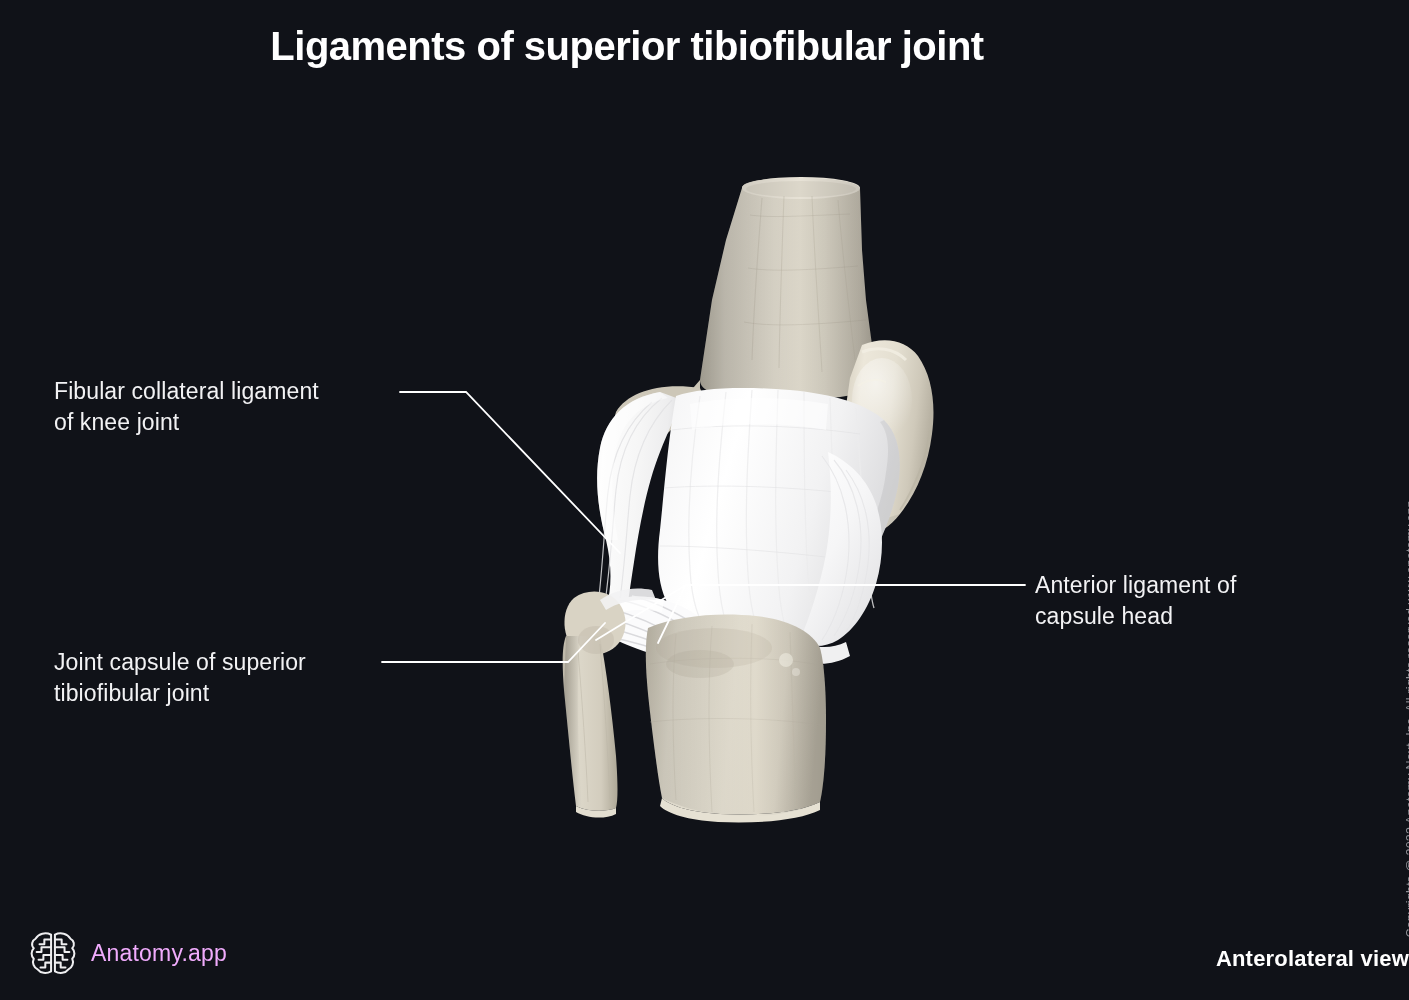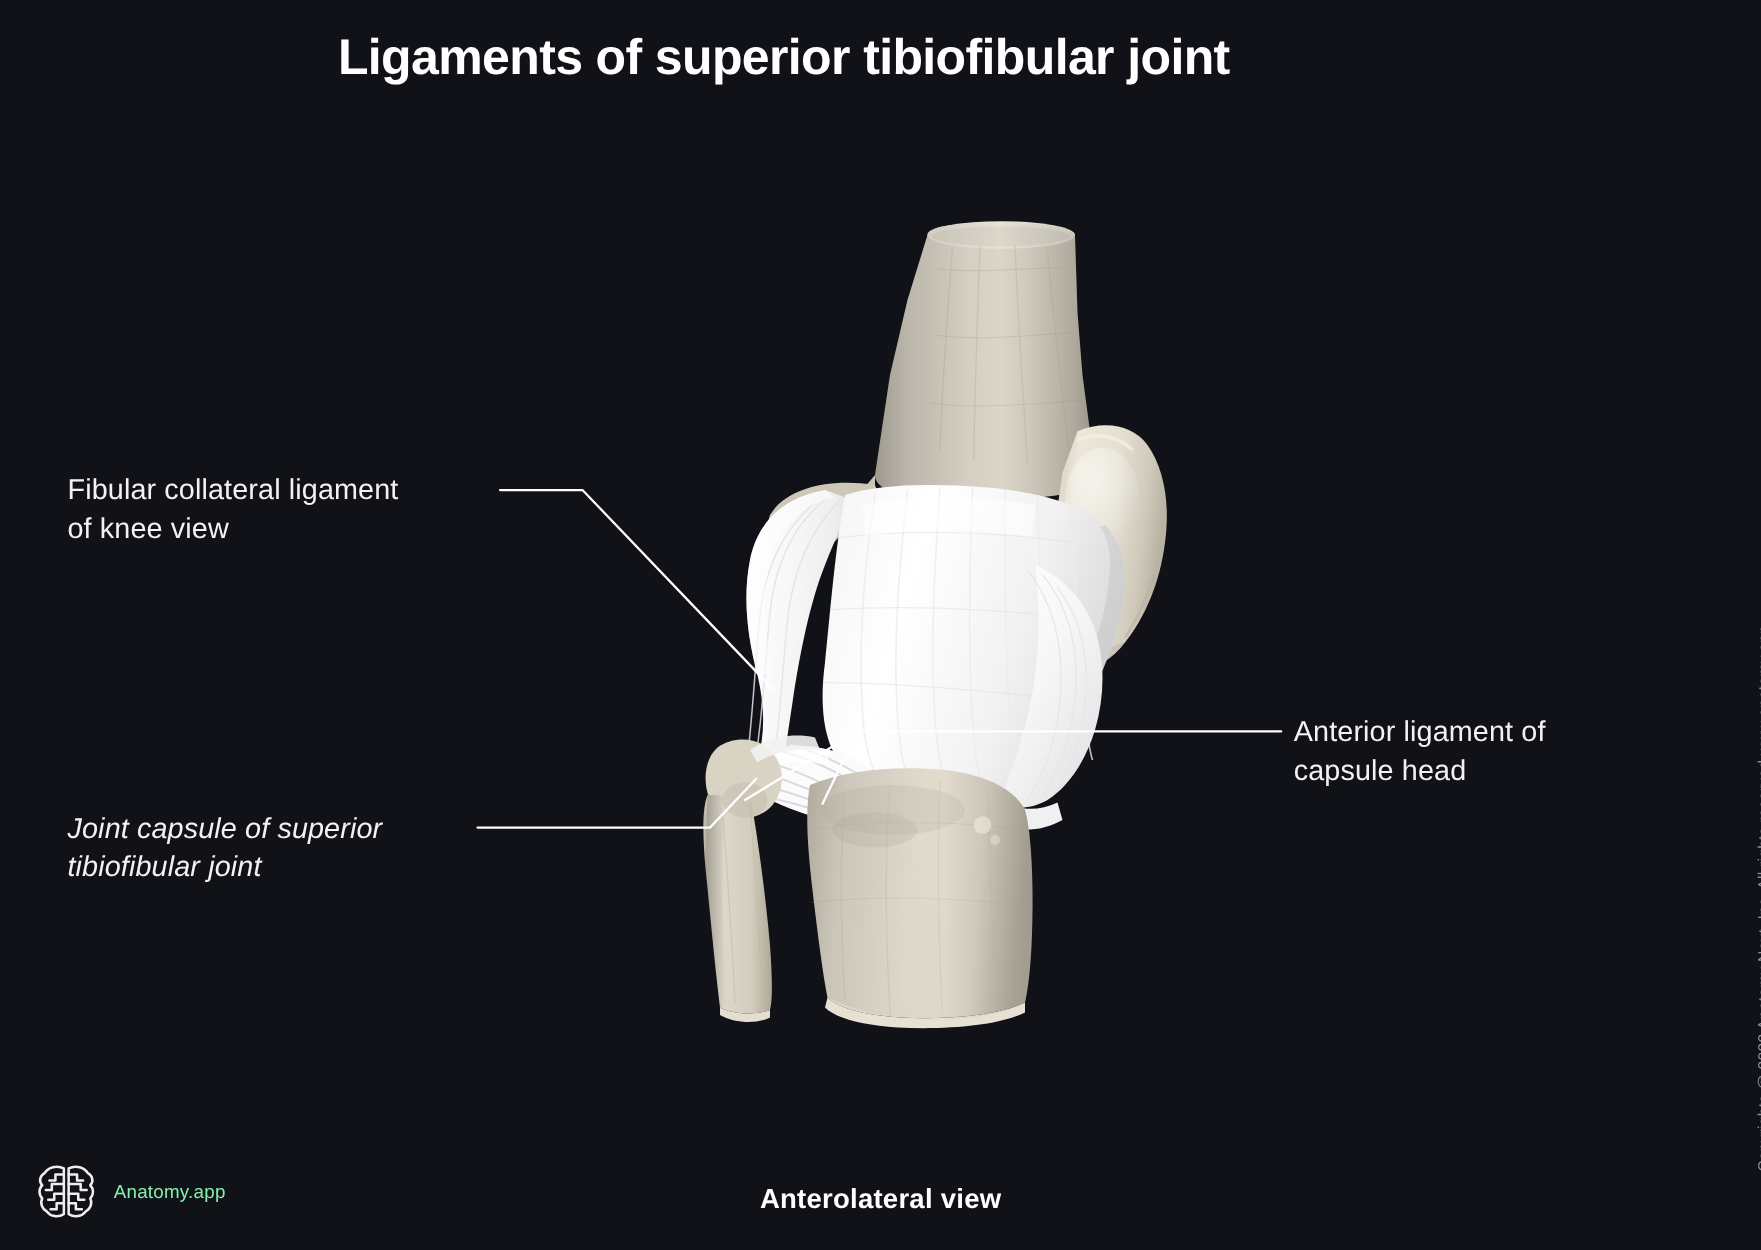--- a/index.html
+++ b/index.html
@@ -30,44 +30,44 @@
   .label {
     position:absolute;
     color:#f2f2f4;
     font-size:23px;
     font-weight:500;
     line-height:31px;
     letter-spacing:0.1px;
     white-space:pre-line;
   }
   #label-fcl   { left:54px;  top:376px; width:350px; }
-  #label-jcap  { left:54px;  top:647px; width:330px;font-style:italic; }
+  #label-jcap  { left:54px;  top:647px; width:330px; }
   #label-alfh  { left:1035px; top:570px; width:280px; }
 
   
   #view-caption {
     position:absolute;
     left:0; top:946px; width:1409px;
-    text-align:center;
+    text-align:right;
     color:#ffffff;
     font-size:22px;
     font-weight:bold;
     letter-spacing:0.2px;
   }
 
   
   #logo {
     position:absolute;
     left:28px; top:928px;
     display:flex; align-items:center; gap:13px;
   }
   #logo-mark { width:50px; height:50px; display:block; }
   #logo-text {
-    color:#86efac;
-    font-size:15px;
+    color:#f0abfc;
+    font-size:23px;
     font-weight:400;
     letter-spacing:0.2px;
   }
 
   
   #copyright {
     position:absolute;
     right:-2px; top:500px;
     transform-origin:right center;
     transform:translateY(-50%) rotate(-90deg);
@@ -363,21 +363,21 @@
 
       <path d="M1025,585 L686,585"></path>
       <path d="M686,585 L596,640"></path>
       <path d="M686,585 L658,643"></path>
     </g>
   </svg>
 
   <div id="title">Ligaments of superior tibiofibular joint</div>
 
   <div class="label" id="label-fcl">Fibular collateral ligament
-of knee view</div>
+of knee joint</div>
 
   <div class="label" id="label-jcap">Joint capsule of superior
 tibiofibular joint</div>
 
   <div class="label" id="label-alfh">Anterior ligament of
 capsule head</div>
 
   <div id="view-caption">Anterolateral view</div>
 
   <div id="logo">

